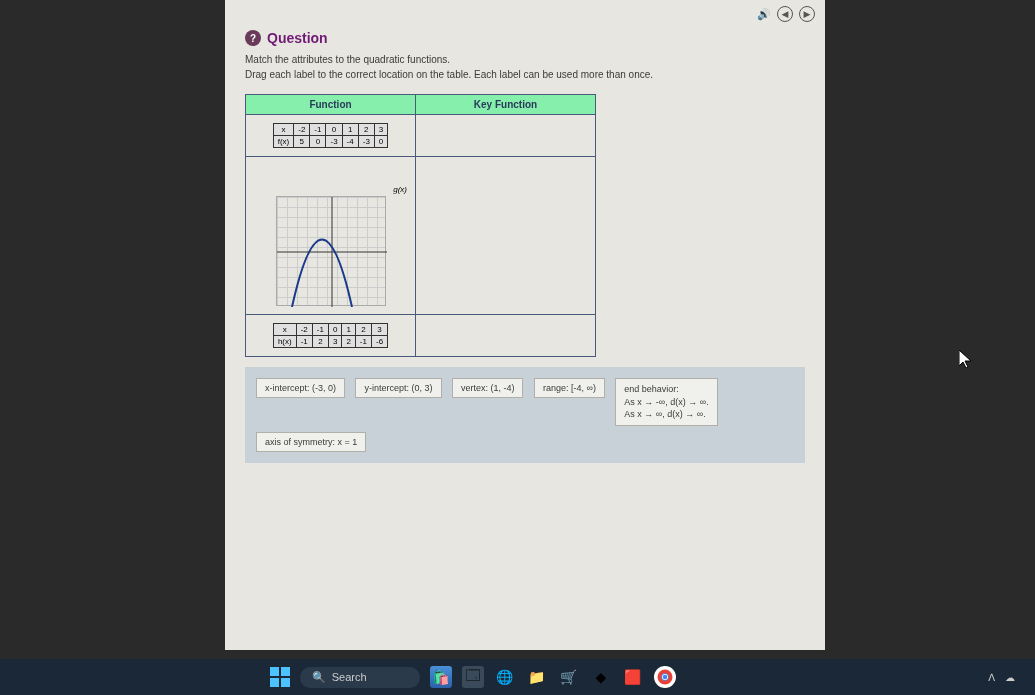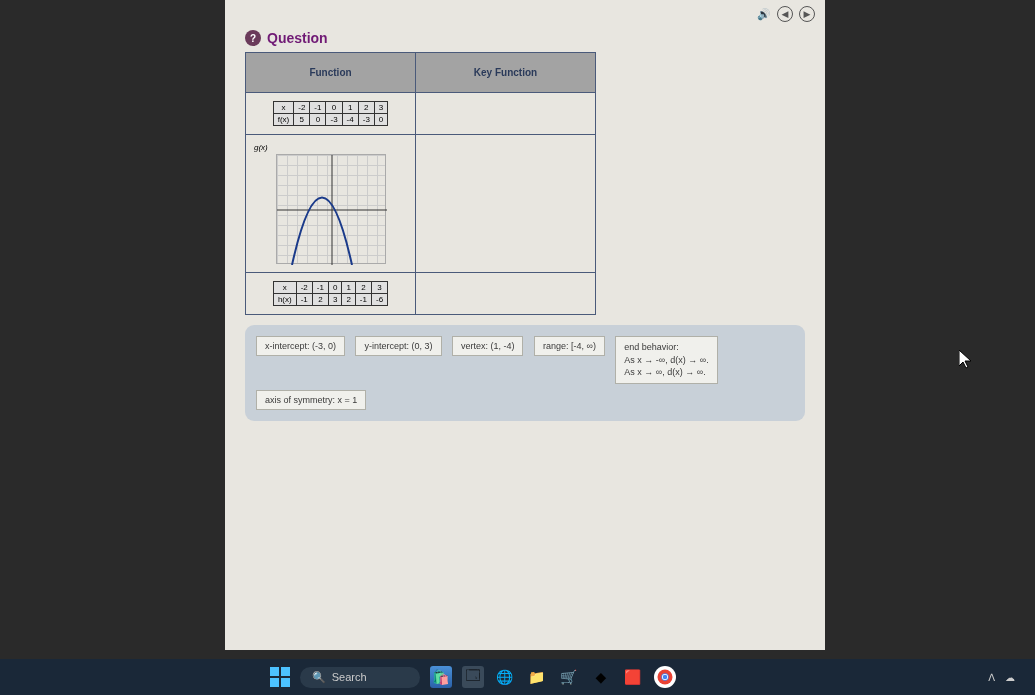--- a/index.html
+++ b/index.html
@@ -46,25 +46,25 @@
   align-items: center; justify-content: center; font-size: 10px; font-weight: bold;
 }
 .q-title { color: #701a75; font-size: 14px; font-weight: bold; }
 .instructions { font-size: 10px; color: #3a3a3a; line-height: 1.5; margin-bottom: 12px; }
 .main-table {
   border-collapse: collapse;
   border: 1px solid #4a5a7a;
   margin-bottom: 10px;
 }
 .main-table th {
-  background: #a3a3a3;
+  background: #86efac;
   border: 1px solid #4a5a7a;
   font-size: 10px;
   font-weight: bold;
-  padding: 14px 8px;
+  padding: 4px 8px;
   color: #2a3a5a;
 }
 .main-table td {
   border: 1px solid #4a5a7a;
   padding: 8px;
   vertical-align: middle;
   text-align: center;
 }
 .func-col { width: 170px; }
 .key-col { width: 180px; }
@@ -83,25 +83,25 @@
   width: 110px;
   height: 110px;
   margin: 0 auto;
   position: relative;
   background-image:
     linear-gradient(#ccc 1px, transparent 1px),
     linear-gradient(90deg, #ccc 1px, transparent 1px);
   background-size: 10px 10px;
   border: 1px solid #aaa;
 }
-.graph-label { font-size: 8px; font-style: italic; text-align: left; margin-bottom: 2px; }
+.graph-label { font-size: 8px; font-style: italic; text-align: right; margin-bottom: 2px; margin-top: 20px; }
 .tiles-area {
   background: #c8d0d8;
   padding: 8px;
-  border-radius: 9px;
+  border-radius: 0;
 }
 .tile {
   display: inline-block;
   background: #f0f0ec;
   border: 1px solid #b0b0a8;
   padding: 4px 8px;
   font-size: 9px;
   color: #3a3a3a;
   margin: 3px;
   vertical-align: top;
@@ -155,20 +155,24 @@
     <span class="speaker">🔊</span>
     <span class="ctrl-icon">◀</span>
     <span class="ctrl-icon">▶</span>
   </div>
 
   <div class="question-head">
     <div class="q-icon">?</div>
     <div class="q-title">Question</div>
   </div>
 
+  <div class="instructions">
+    <div>Match the attributes to the quadratic functions.</div>
+    <div>Drag each label to the correct location on the table. Each label can be used more than once.</div>
+  </div>
 
   <table class="main-table">
     <tbody>
         <tr>
       <th class="func-col">Function</th>
       <th class="key-col">Key Function</th>
     </tr>
     <tr>
       <td>
         <table class="value-table">

